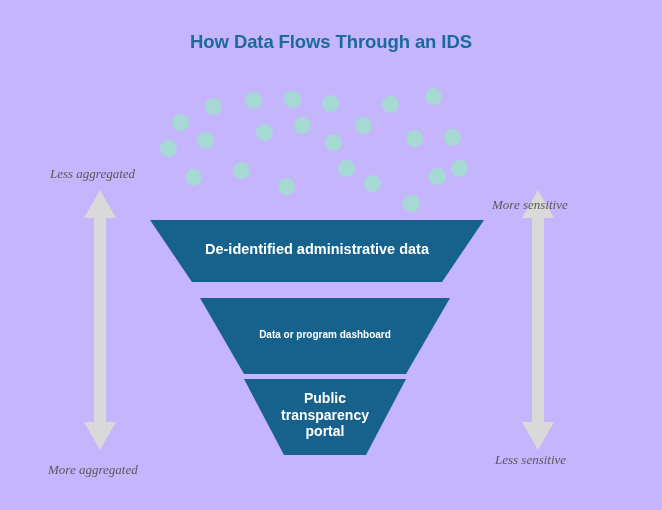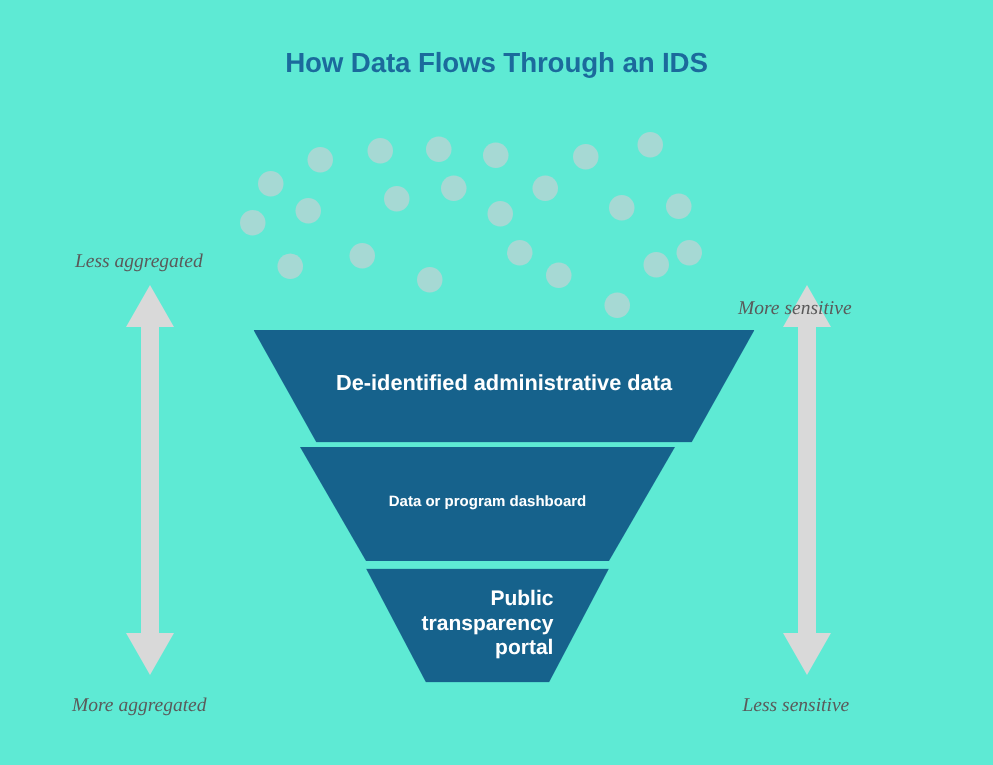--- a/index.html
+++ b/index.html
@@ -8,21 +8,21 @@
     background: #ffffff;
   }
   body {
     font-family: "Liberation Sans", sans-serif;
     -webkit-font-smoothing: antialiased;
   }
   #canvas {
     position: relative;
     width: 662px;
     height: 510px;
-    background: #5eead4;
+    background: #c4b5fd;
     overflow: hidden;
   }
 
   
   #chart-title {
     position: absolute;
     left: 0;
     top: 31px;
     width: 662px;
     text-align: center;
@@ -78,43 +78,43 @@
   }
   .funnel-band-label {
     color: #ffffff;
     font-weight: bold;
     text-align: center;
     line-height: 1.18;
     position: relative;
     z-index: 2;
   }
   #funnel-band-1 {
-    left: 169px;
+    left: 150px;
     top: 220px;
     width: 334px;
-    height: 75px;
+    height: 62px;
     clip-path: polygon(0% 0%, 100% 0%, 87.43% 100%, 12.57% 100%);
   }
   #funnel-band-1 .funnel-band-label { font-size: 14.5px; margin-top: -2px; }
   #funnel-band-2 {
     left: 200px;
     top: 298px;
     width: 250px;
     height: 76px;
     clip-path: polygon(0% 0%, 100% 0%, 82.4% 100%, 17.6% 100%);
   }
   #funnel-band-2 .funnel-band-label { font-size: 10px; margin-top: -3px; }
   #funnel-band-3 {
     left: 244px;
     top: 379px;
     width: 162px;
     height: 76px;
     clip-path: polygon(0% 0%, 100% 0%, 75.3% 100%, 24.7% 100%);
   }
-  #funnel-band-3 .funnel-band-label { font-size: 14px; margin-top: -4px; text-align: right; }
+  #funnel-band-3 .funnel-band-label { font-size: 14px; margin-top: -4px; }
 
   
   .axis-arrow {
     position: absolute;
     top: 188px;
     width: 34px;
     height: 264px;
   }
   #arrow-left  { left: 83px; }
   #arrow-right { left: 521px; }
@@ -125,21 +125,21 @@
     position: absolute;
     font-size: 13px;
     font-style: italic;
     color: #5a5a5a;
     white-space: nowrap;
     font-family: Liberation Serif, serif;
   }
   #label-less-aggregated { left: 50px;  top: 166px; }
   #label-more-aggregated { left: 48px;  top: 462px; }
   #label-more-sensitive  { left: 492px; top: 166px; margin-top: 31px; }
-  #label-less-sensitive  { left: 495px; top: 462px; }
+  #label-less-sensitive  { left: 495px; top: 452px; }
 </style>
 </head>
 <body>
 
 <div id="canvas">
 
   <div id="chart-title">How Data Flows Through an IDS</div>
 
   <div id="dot-cloud">
       <div class="data-dot" style="left: 171.5px; top: 113.5px; width: 17px; height: 17px; background: rgb(166, 217, 212);"></div>

